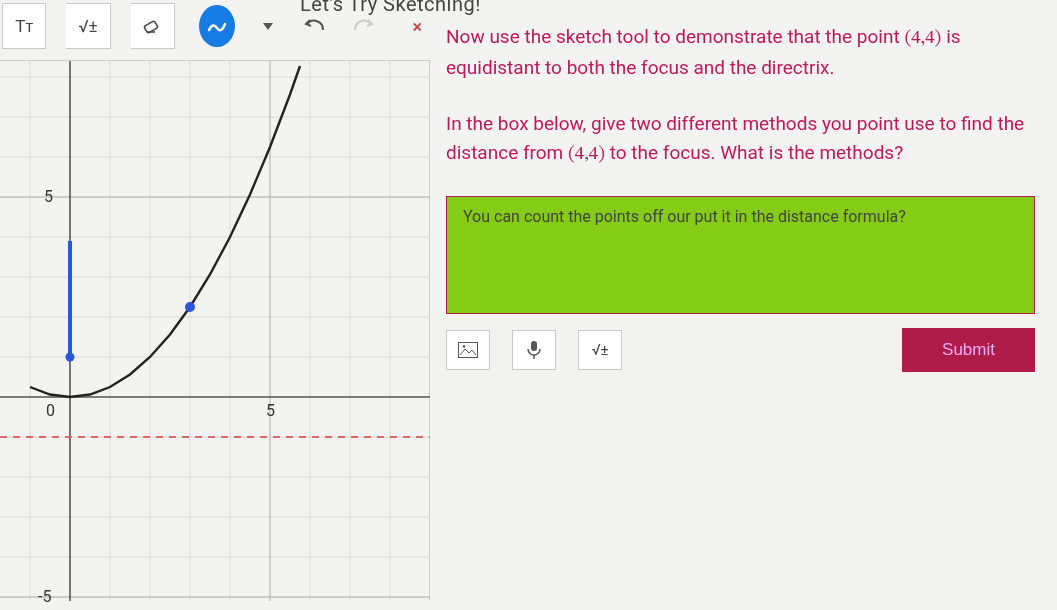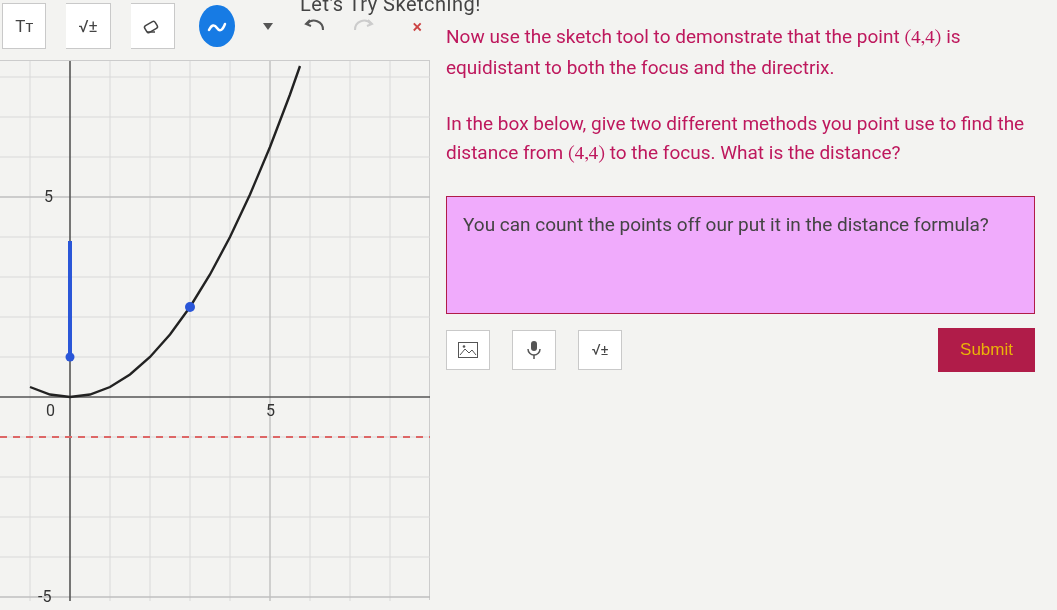--- a/index.html
+++ b/index.html
@@ -83,47 +83,47 @@
   .graph-svg { position: absolute; top: 0; left: 0; }
   .axis-label { position: absolute; font-size: 16px; color: #333; }
 
   
   .q-text { font-size: 19px; line-height: 1.55; color: #be185d; margin-bottom: 26px; }
   .math { font-family: "Cambria Math", "STIX Two Math", Georgia, serif; }
 
   
   .answer-box {
     border: 1px solid #b01c49;
-    background: #f0abfc;
-    padding: 14px 16px;
+    background: #84cc16;
+    padding: 8px 16px;
     min-height: 118px;
-    font-size: 19px;
+    font-size: 16px;
     color: #444;
     line-height: 1.5;
   }
   .answer-toolbar {
     display: flex;
     align-items: center;
     margin-top: 14px;
     gap: 22px;
   }
   .at-btn {
     width: 44px; height: 40px;
     border: 1px solid #c9c9c9;
     background: #fff;
     display: flex; align-items: center; justify-content: center;
     cursor: pointer;
     font-size: 15px; color: #444;
   }
   .submit-btn {
     margin-left: auto;
     height: 44px;
-    padding: 0 22px;
+    padding: 0 40px;
     background: #b01c49;
-    color: #eab308;
+    color: #f0abfc;
     font-size: 17px;
     border: none;
     cursor: pointer;
   }
 </style>
 </head>
 <body>
 
 <div class="title-clip">Let's Try Sketching!</div>
 
@@ -210,21 +210,21 @@
 
 <div class="right-col">
   <p class="q-text">
     <span>Now use the sketch tool to demonstrate that the point </span>
     <span class="math">(4,4)</span>
     <span> is equidistant to both the focus and the directrix.</span>
   </p>
   <p class="q-text">
     <span>In the box below, give two different methods you point use to find the distance from </span>
     <span class="math">(4,4)</span>
-    <span> to the focus.  What is the distance?</span>
+    <span> to the focus.  What is the methods?</span>
   </p>
 
   <div class="answer-box">
     <span>You can count the points off our put it in the distance formula?</span>
   </div>
 
   <div class="answer-toolbar">
     <div class="at-btn">
       <svg width="20" height="16" viewBox="0 0 20 16">
         <rect x="0.5" y="0.5" width="19" height="15" fill="none" stroke="#555"></rect>

